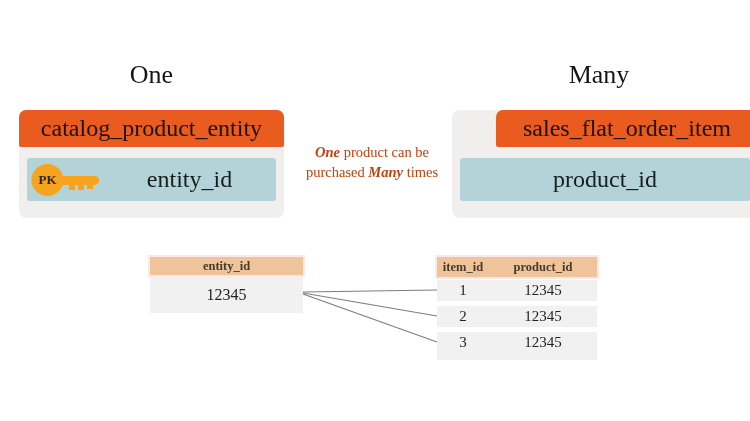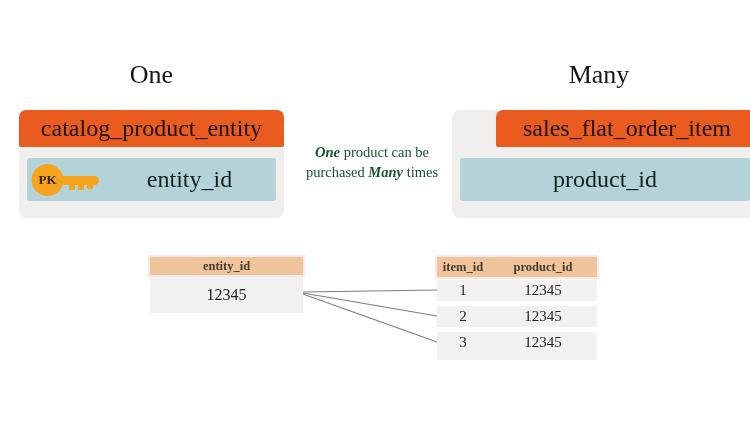--- a/index.html
+++ b/index.html
@@ -31,21 +31,21 @@
   .key-icon svg { position:absolute; left:0; top:0; }
   .pk-label {
     position:absolute; left:0; top:0; width:33px; height:34px;
     display:flex; align-items:center; justify-content:center;
     font-size:13px; font-weight:bold; color:#33270f;
   }
 
   
   .annotation {
     position:absolute; left:288px; top:142px; width:168px;
-    text-align:center; font-size:14.5px; line-height:20px; color:#14532d;
+    text-align:center; font-size:14.5px; line-height:20px; color:#c2410c;
   }
 
   
   .mini-header {
     background:#f0c49b; box-shadow:0 0 0 2px #fce8eb;
     font-size:12.5px; font-weight:bold; color:#463b2c; text-align:center;
   }
   .mini-table-left { position:absolute; left:150px; top:257px; width:153px; }
   .mini-table-left .mini-header { height:18px; line-height:18px; }
   .mini-body {

